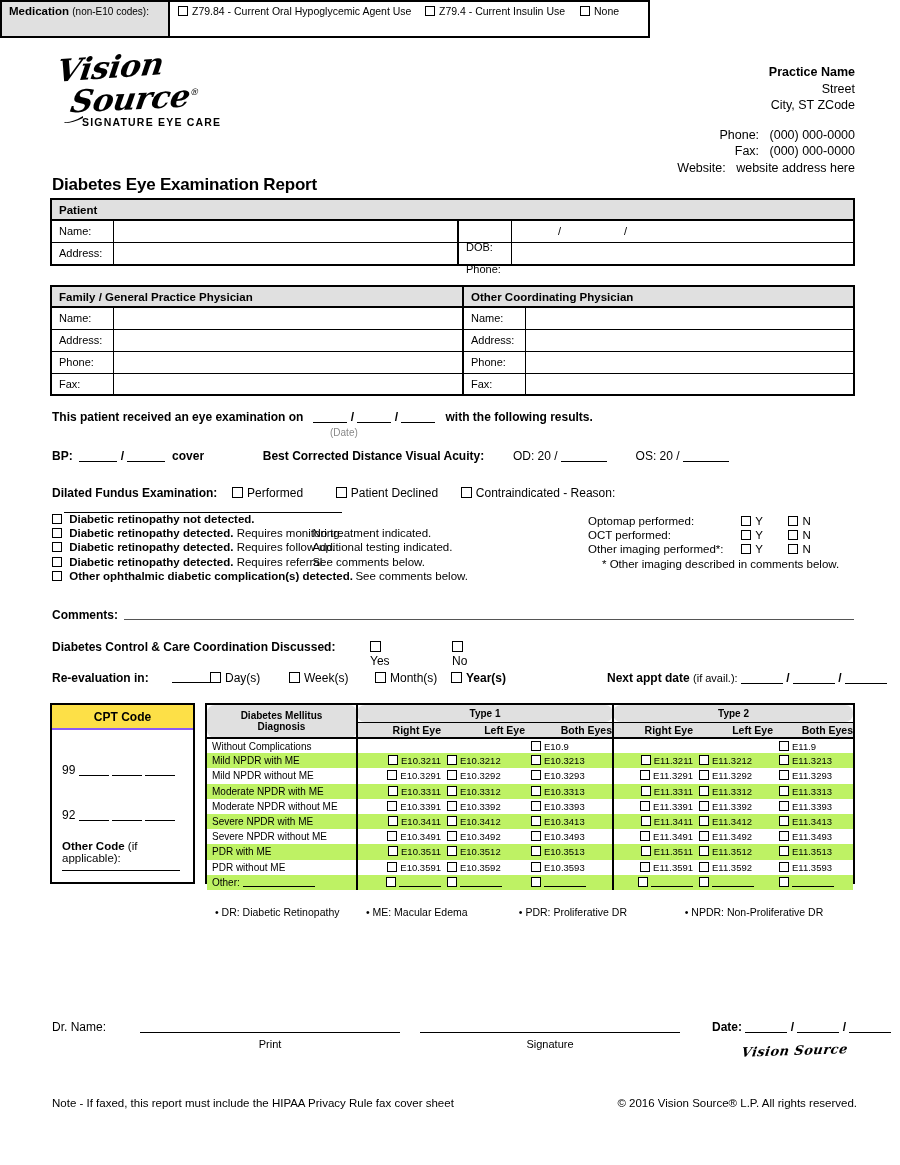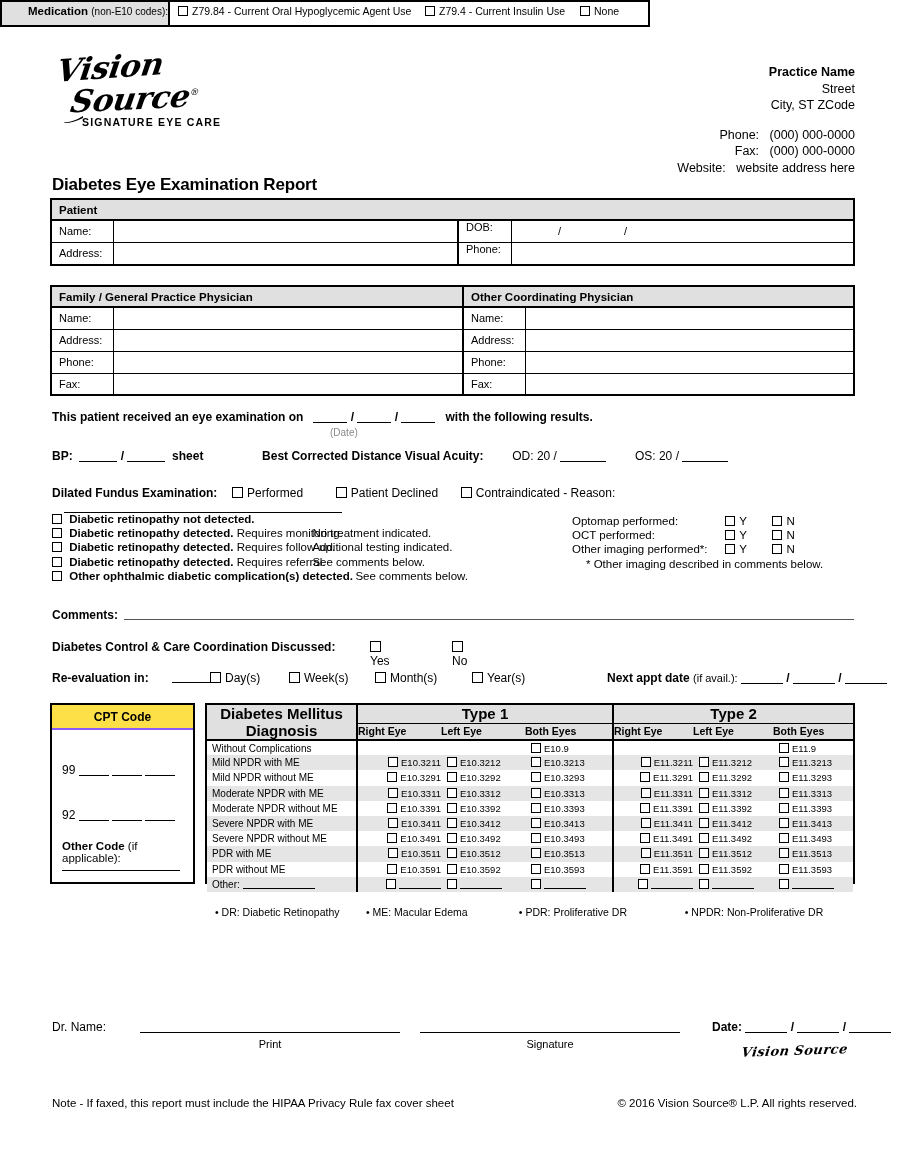--- a/index.html
+++ b/index.html
@@ -50,21 +50,21 @@
     background:#e0e0e0; border-bottom:2px solid #000;
     font-weight:bold; font-size:11.5px; padding:3px 0 3px 7px; height:21px; line-height:15px;
   }
 
   
   #patient-box { left:50px; top:198px; width:805px; height:68px; }
   #patient-box .prow { display:flex; height:22px; border-bottom:1px solid #000; }
   #patient-box .prow:last-child { border-bottom:none; }
   #patient-box .c1 { width:62px; border-right:1px solid #000; font-size:11px; padding:4px 0 0 7px; }
   #patient-box .c2 { width:345px; border-right:2px solid #000; }
-  #patient-box .c3 { width:53px; border-right:1px solid #000; font-size:11px; padding:0 0 0 7px; }
+  #patient-box .c3 { width:53px; border-right:1px solid #000; font-size:11px; padding:20px 0 0 7px; }
   #patient-box .c4 { flex:1; font-size:11px; padding:4px 0 0 46px; letter-spacing:30px; }
 
   
   #fam-box { left:50px; top:285px; width:434px; height:111px; }
   #other-box { left:462px; top:285px; width:393px; height:111px; }
   .phys .prow { display:flex; height:22px; border-bottom:1px solid #000; }
   .phys .prow:last-child { border-bottom:none; }
   .phys .c1 { width:62px; border-right:1px solid #000; font-size:11px; padding:4px 0 0 7px; }
   .phys .c2 { flex:1; }
 
@@ -85,74 +85,74 @@
   .cbsm { width:10px; height:10px; border-width:1.4px; }
 
   
   .findings { position:absolute; left:52px; top:512px; width:500px; font-size:11.5px; line-height:14.2px; }
   .findings .frow { height:14.2px; white-space:nowrap; }
   .findings .f1 { display:inline-block; width:240px; font-weight:bold; }
   .findings .f1n { font-weight:normal; }
   .findings .f2 { display:inline-block; }
 
   .imaging { position:absolute; left:572px; top:514px; font-size:11.5px; line-height:14.2px; }
-  .imaging .irow { white-space:nowrap; height:14.2px; }
+  .imaging .irow { white-space:nowrap; height:14.2px;margin-left:16px; }
   .imaging .ilab { display:inline-block; width:150px; }
   .imaging .ycol { display:inline-block; width:44px; }
   .imaging .note { padding-left:14px; }
 
   
   .comments { position:absolute; left:52px; top:608px; width:805px; font-size:12px; }
   .comments .cline { position:absolute; left:72px; top:11px; width:730px; border-bottom:1px solid #555; }
   .coord { position:absolute; left:52px; top:640px; font-size:12px; }
   .coord .cb1 { position:absolute; left:318px; top:0; }
   .coord .cb2 { position:absolute; left:400px; top:0; }
   .reeval { position:absolute; left:52px; top:671px; font-size:12px; width:805px; }
   .reeval .r-label { position:absolute; left:0; top:0; font-weight:bold; }
   .reeval .r-blank { position:absolute; left:120px; top:0; }
   .reeval .r1 { position:absolute; left:158px; top:0; }
   .reeval .r2 { position:absolute; left:237px; top:0; }
   .reeval .r3 { position:absolute; left:323px; top:0; }
-  .reeval .r4 { position:absolute; left:420px; top:0; }
+  .reeval .r4 { position:absolute; left:399px; top:0;font-weight:bold; }
   .reeval .r-next { position:absolute; left:555px; top:0; white-space:nowrap; }
 
   
   #cpt-box { left:50px; top:703px; width:145px; height:181px; }
   #cpt-box .cpt-head {
     background:#fde047; border-bottom:2px solid #8b5cf6;
     text-align:center; font-weight:bold; font-size:12px; padding:5px 0; height:25px;
   }
   #cpt-box .cpt-body { position:relative; height:152px; font-size:12px; }
   #cpt-box .c99 { position:absolute; left:10px; top:33px; }
   #cpt-box .c92 { position:absolute; left:10px; top:78px; }
   #cpt-box .cother { position:absolute; left:10px; top:110px; font-size:11.5px; }
   #cpt-box .cotherline { position:absolute; left:10px; top:140px; width:118px; border-bottom:1px solid #000; }
 
   
   #dx-box { left:205px; top:703px; width:650px; height:181px; }
   table.dx { border-collapse:collapse; width:100%; table-layout:fixed; font-size:10px; }
   table.dx th, table.dx td { padding:0; margin:0; }
-  .dx .hd-top th { background:#e0e0e0; height:17px; font-size:15px; font-weight:bold; text-align:center; }
-  .dx .hd-bot th { background:#e0e0e0; height:16px; font-size:10.5px; font-weight:bold; text-align:left; border-bottom:2px solid #000;}
+  .dx .hd-top th { background:#e0e0e0; height:17px; font-size:10px; font-weight:bold; text-align:center;border-radius:8px; }
+  .dx .hd-bot th { background:#e0e0e0; height:16px; font-size:10.5px; font-weight:bold; text-align:right; border-bottom:2px solid #000;}
   .dx .vsep { border-left:2px solid #000;text-align:right; }
   .dx .hsepline { border-bottom:1px solid #000; }
   .dx td.name { font-size:10px; padding-left:5px; white-space:nowrap; }
   .dx tr.r { height:15.2px; }
-  .dx tr.alt td { background:#e5e5e5; }
+  .dx tr.alt td { background:#bef264; }
   .dx td.code { font-size:9.5px; padding-left:6px; white-space:nowrap; }
   .dx td.code .checkbox { margin-right:3px; }
   .dx .othline { display:inline-block; width:42px; border-bottom:1px solid #000; height:9px; vertical-align:-1px; }
   .dx .nameline { display:inline-block; width:72px; border-bottom:1px solid #000; height:9px; vertical-align:-1px; margin-left:3px;}
 
   .legend { position:absolute; left:215px; top:906px; width:650px; font-size:10.5px; }
   .legend span { display:inline-block; }
   .legend .l1 { width:148px; } .legend .l2 { width:150px; } .legend .l3 { width:163px; }
 
   
-  #med-box { left:205px; top:937px; width:650px; height:27px; border:2px solid #000; display:flex;text-align:right; }
+  #med-box { left:205px; top:937px; width:650px; height:38px; border:2px solid #000; display:flex; }
   #med-box .med-lab { width:168px; background:#e0e0e0; border-right:2px solid #000; font-size:11.5px; padding:3px 0 0 7px; }
   #med-box .med-lab b { font-weight:bold; }
   #med-box .med-lab i { font-style:normal; font-size:10px; }
   #med-box .med-opts { flex:1; position:relative; font-size:10.5px; }
   #med-box .m1 { position:absolute; left:8px; top:3px; }
   #med-box .m2 { position:absolute; left:255px; top:3px; }
   #med-box .m3 { position:absolute; left:410px; top:3px; }
 
   
   .sig { position:absolute; left:52px; top:1018px; width:805px; font-size:12px; }
@@ -280,21 +280,21 @@
       <span class="u u34"></span>
       <span>&nbsp;</span>
       <span class="bold">with the following results.</span>
       <span class="datecap">(Date)</span>
     </div>
 
     <div class="line" style="margin-top:25px;">
       <span class="bold">BP:</span>
       <span>&nbsp;</span><span class="u u38"></span>
       <span class="bold"> / </span><span class="u u38"></span>
-      <span>&nbsp;</span><span class="bold">sheet</span>
+      <span>&nbsp;</span><span class="bold">cover</span>
       <span style="display:inline-block;width:52px;"></span>
       <span class="bold">Best Corrected Distance Visual Acuity:</span>
       <span style="display:inline-block;width:22px;"></span>
       <span>OD: 20 /</span>
       <span class="u u46"></span>
       <span style="display:inline-block;width:22px;"></span>
       <span>OS: 20 /</span>
       <span class="u u46"></span>
     </div>
 

